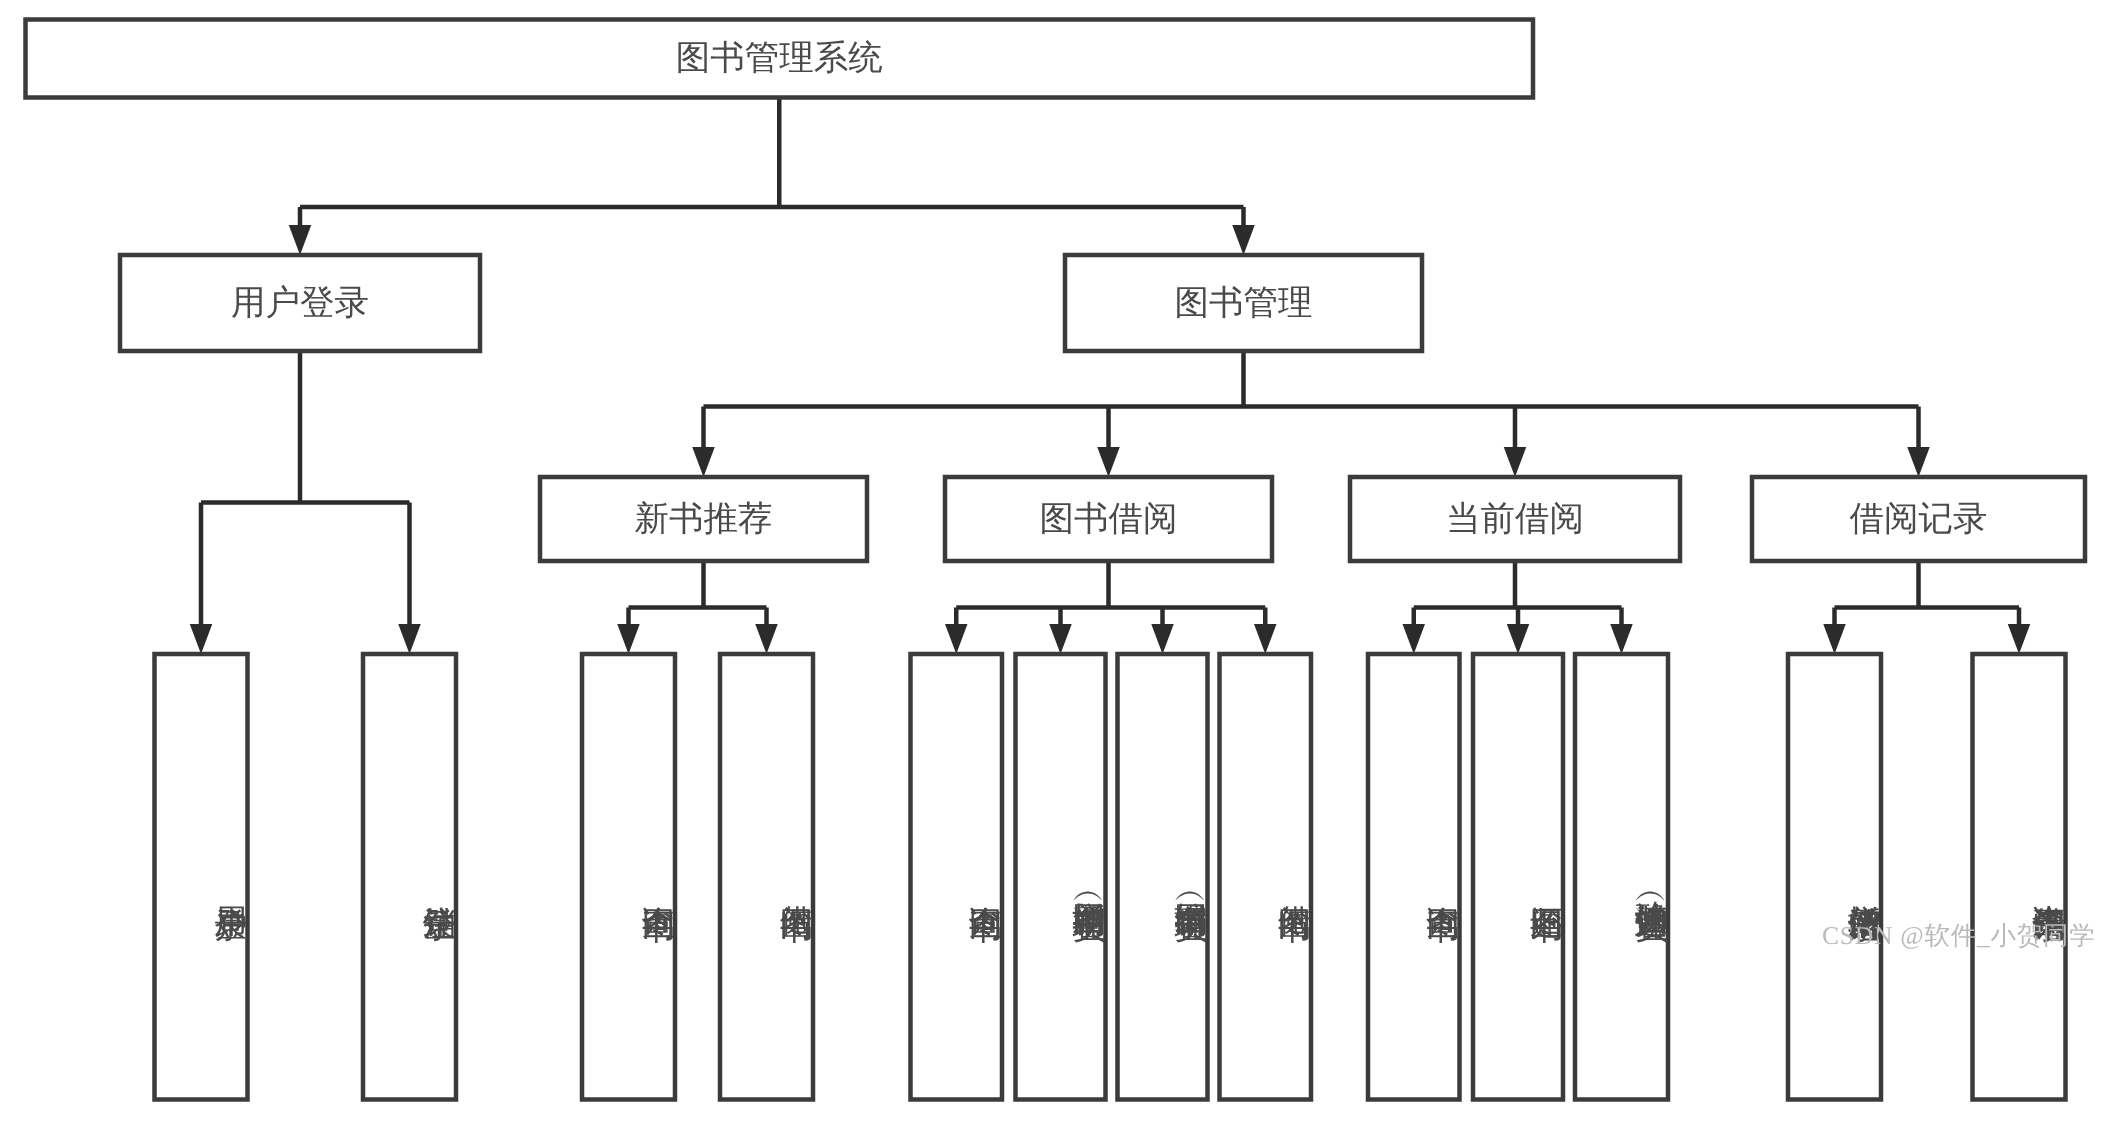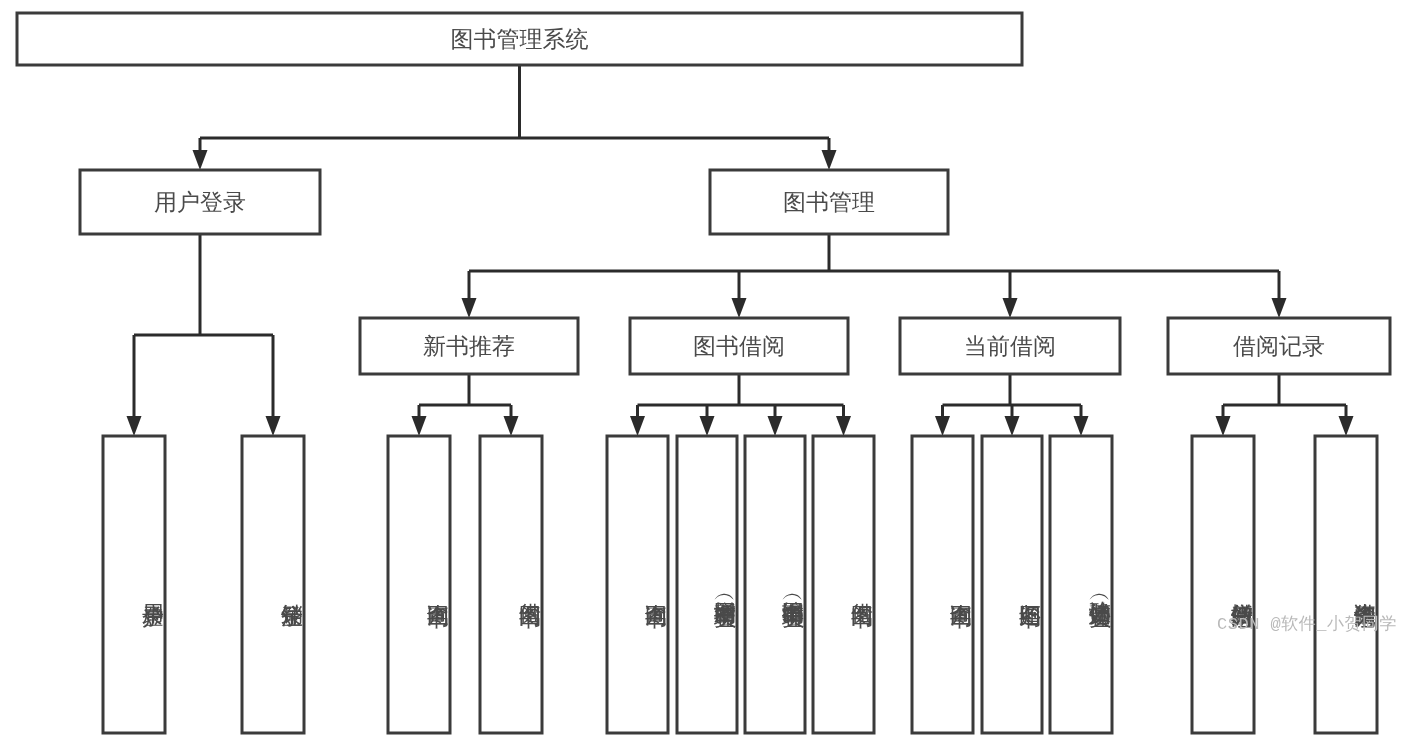--- a/index.html
+++ b/index.html
@@ -62,21 +62,21 @@
     align-items: flex-start;
     justify-content: center;
     pointer-events: none;
   }
   .watermark {
     position: absolute;
     right: 8px;
     bottom: 4px;
     color: #b9b9b9;
     font-size: 17px;
-    font-family: Liberation Mono, monospace;
+    font-family: Liberation Serif, serif;
     letter-spacing: 0.5px;
     white-space: nowrap;
   }
 </style>
 </head>
 <body>
 
 <div id="diagram-root">
 
   <svg id="flow-svg" viewBox="0 0 1405 747">

